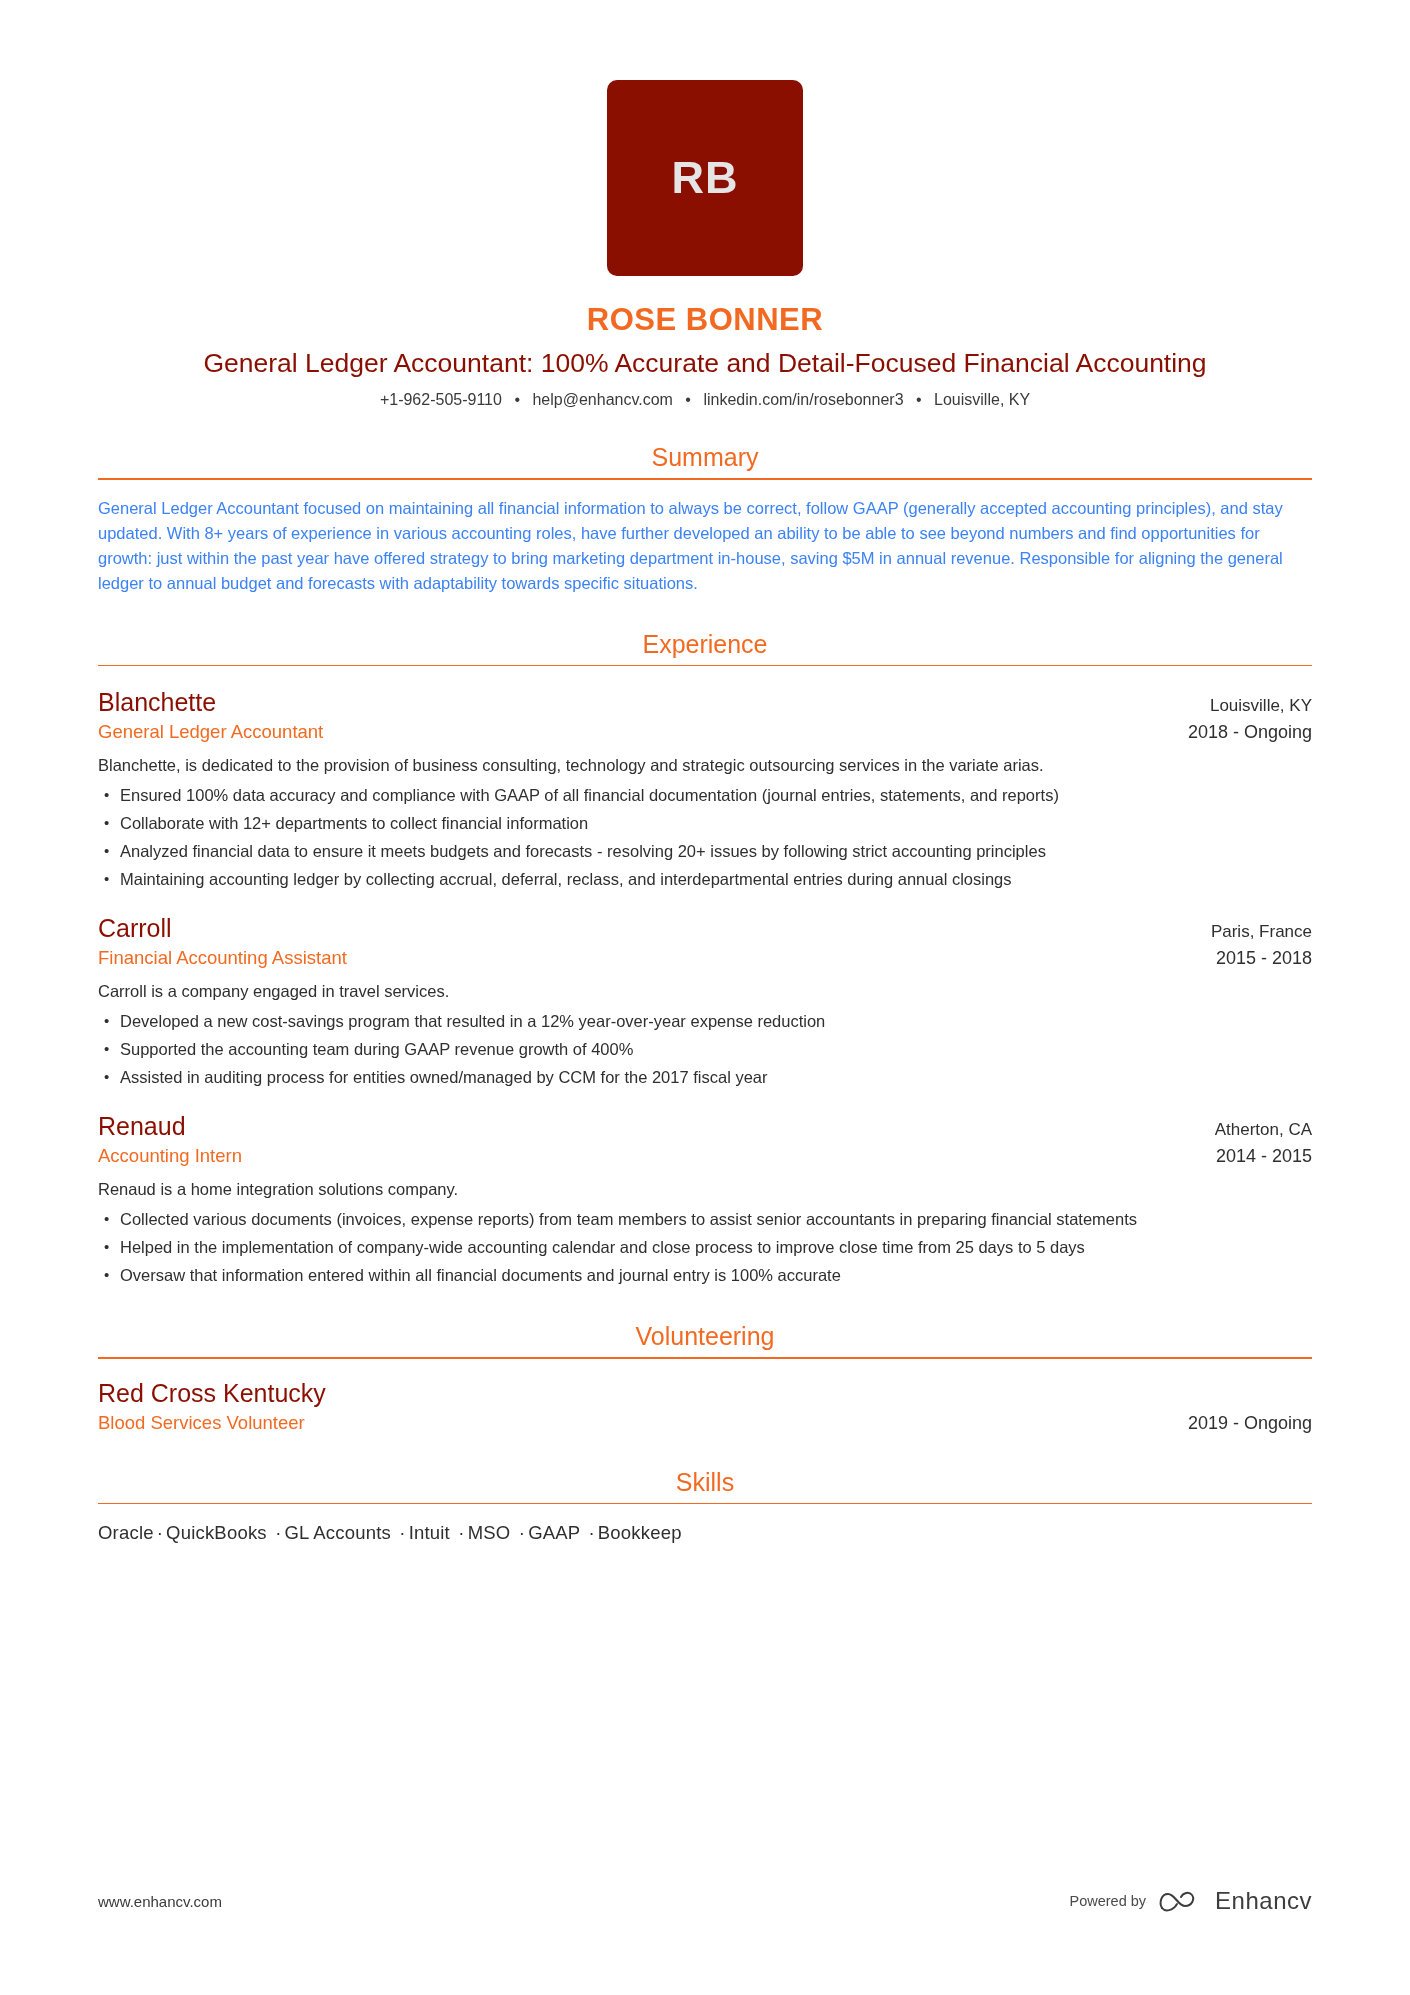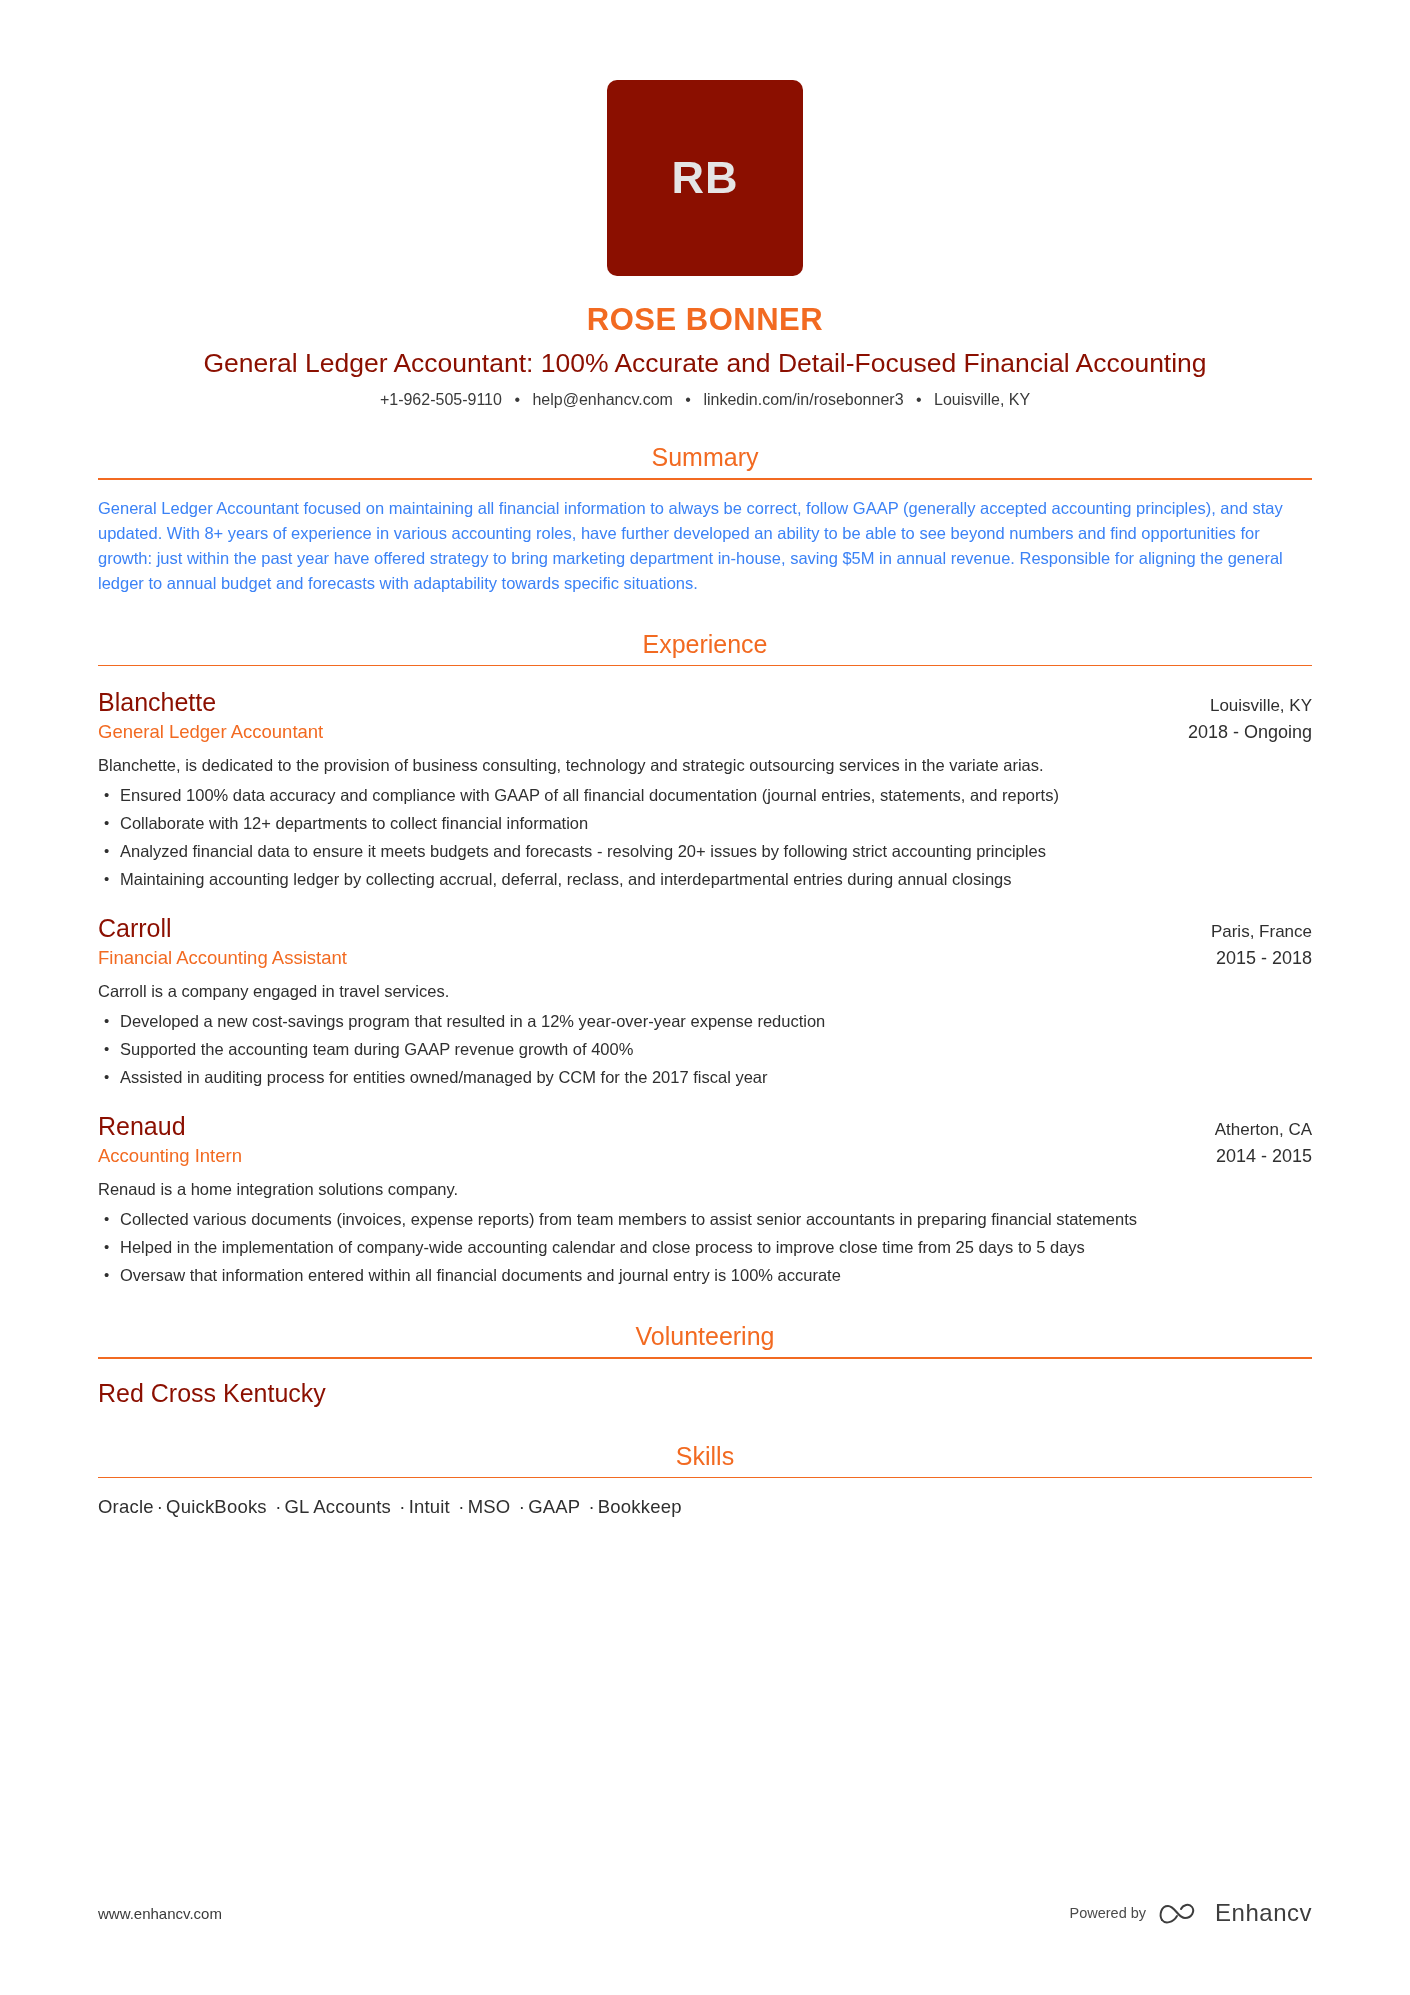--- a/index.html
+++ b/index.html
@@ -187,21 +187,21 @@
   .skill-dot {
     color: #2f2f2f;
     padding: 0 3px;
   }
 
   
   .footer {
     position: absolute;
     left: 98px;
     right: 98px;
-    bottom: 68px;
+    bottom: 80px;
     display: flex;
     justify-content: space-between;
     align-items: center;
   }
   .footer-url {
     font-size: 15px;
     color: #3a3a3a;
   }
   .footer-right {
     display: flex;
@@ -308,20 +308,24 @@
         <li>Oversaw that information entered within all financial documents and journal entry is 100% accurate</li>
       </ul>
     </div>
   </div>
 
   <div class="section">
     <div class="section-title">Volunteering</div>
     <div class="rule"></div>
     <div class="vol-entry">
       <div class="vol-org">Red Cross Kentucky</div>
+      <div class="vol-sub">
+        <div class="vol-role">Blood Services Volunteer</div>
+        <div class="vol-dates">2019 - Ongoing</div>
+      </div>
     </div>
   </div>
 
   <div class="section">
     <div class="section-title">Skills</div>
     <div class="rule"></div>
     <div class="skills-line">
       <span>Oracle</span><span class="skill-dot">·</span><span>QuickBooks</span>
       <span class="skill-dot">·</span><span>GL Accounts</span>
       <span class="skill-dot">·</span><span>Intuit</span>

